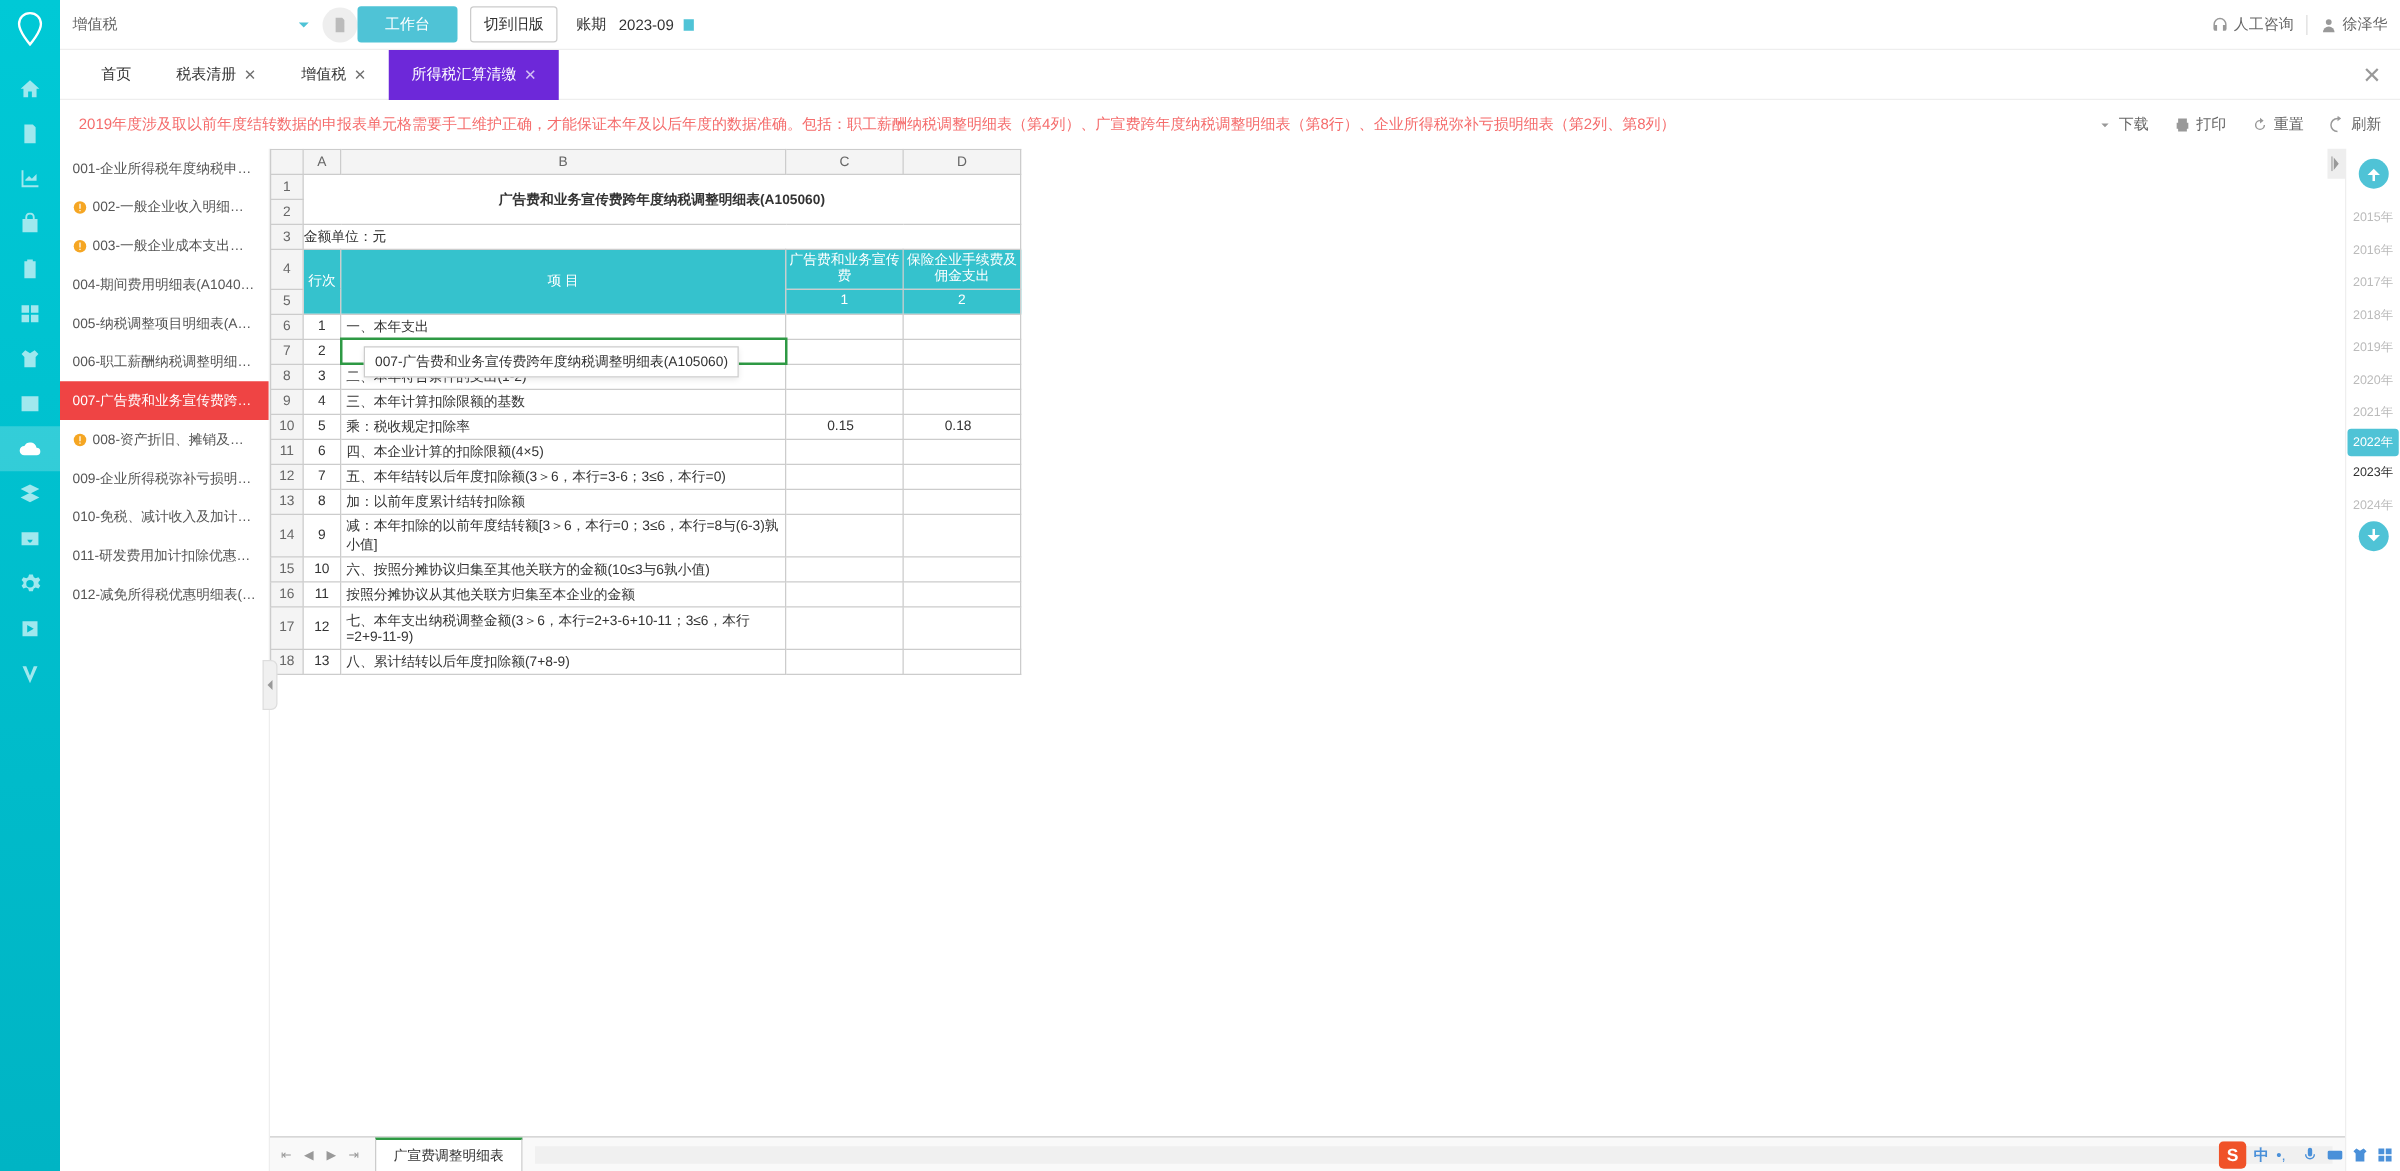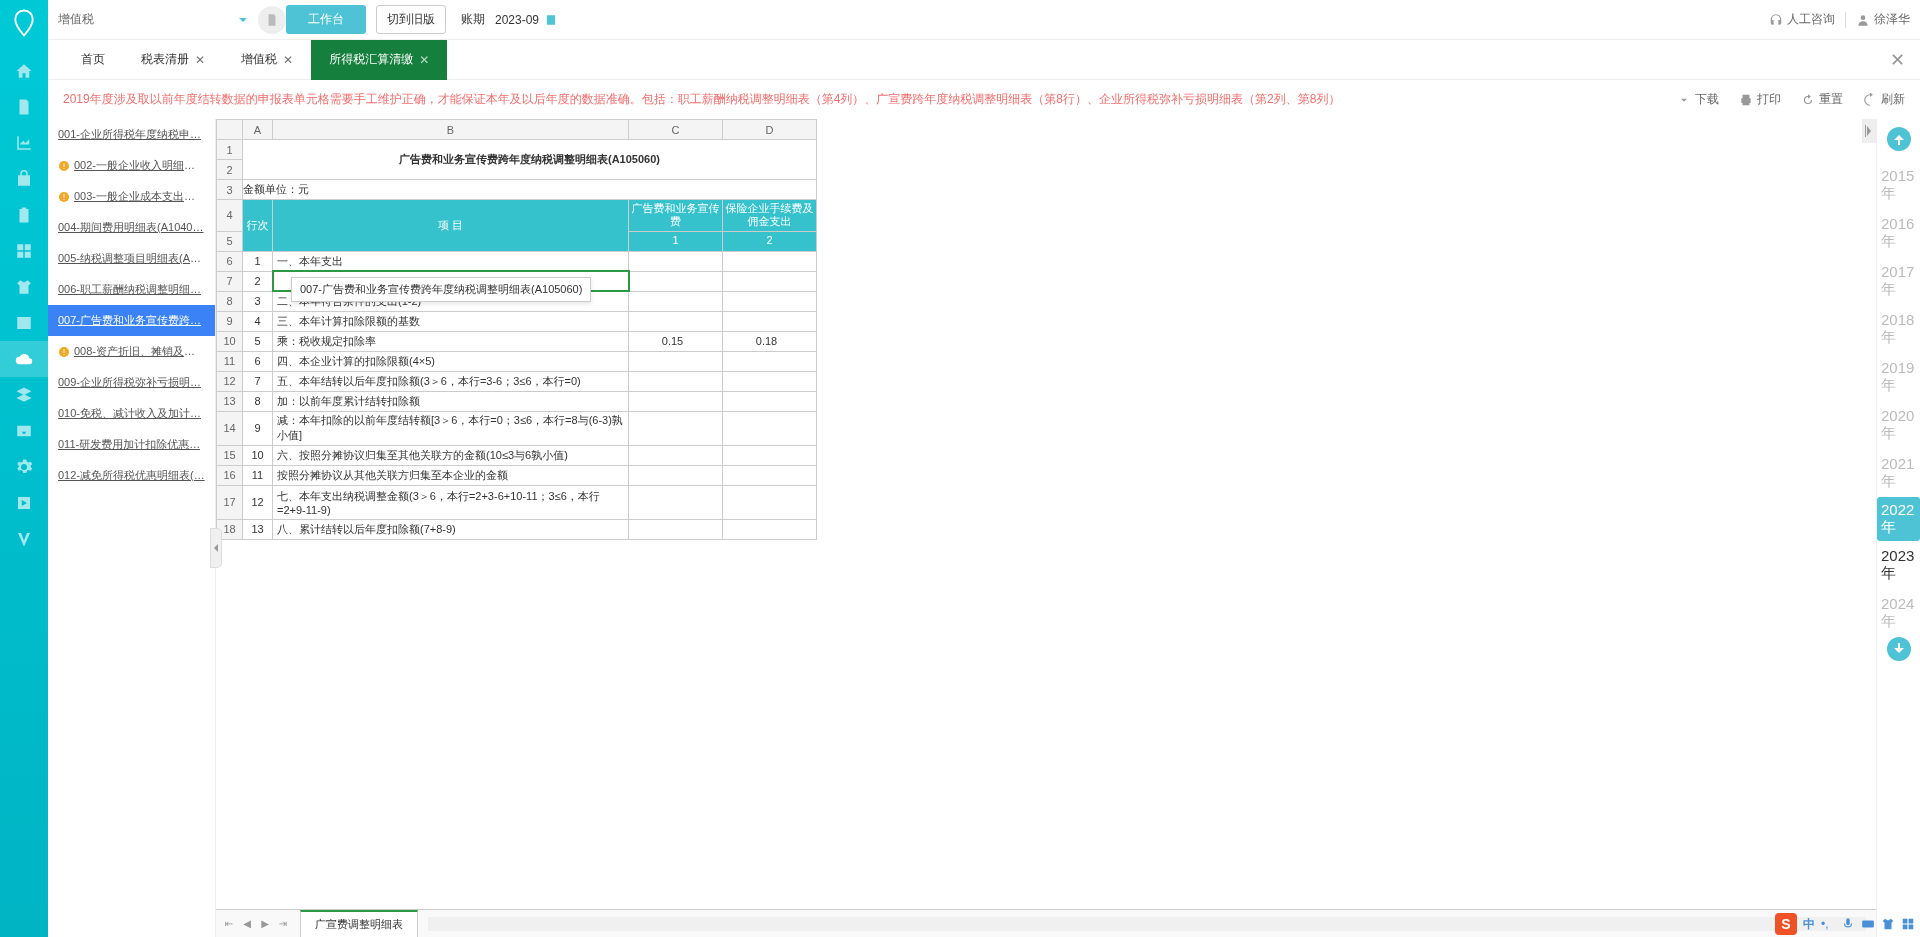--- a/index.html
+++ b/index.html
@@ -29,38 +29,38 @@
 .cal-icon { width: 14px; height: 14px; fill: #4fc3d6; margin-left: 5px; }
 .header-right { margin-left: auto; display: flex; align-items: center; gap: 10px; }
 .hr-link { display: flex; align-items: center; gap: 4px; color: #666; cursor: pointer; }
 .hr-link svg { width: 14px; height: 14px; fill: #999; }
 .divider { width: 1px; height: 16px; background: #ddd; }
 .avatar-icon { width: 18px; height: 18px; fill: #ccc; }
 
 
 .tabs { height: 40px; display: flex; align-items: center; padding: 0 15px; border-bottom: 1px solid #eee; position: relative; }
 .tab { padding: 0 18px; height: 40px; display: flex; align-items: center; gap: 6px; cursor: pointer; color: #333; }
-.tab.active { background: #15803d; color: #fff; }
+.tab.active { background: #6d28d9; color: #fff; }
 .tab-close { font-size: 12px; opacity: 0.7; }
 .tabs-close { position: absolute; right: 15px; font-size: 18px; color: #999; cursor: pointer; }
 
 
 .toolbar { display: flex; align-items: center; padding: 10px 15px; }
 .warning-text { color: #f56c6c; line-height: 1.6; flex: 1; padding-right: 40px; }
 .toolbar-actions { display: flex; align-items: center; gap: 20px; color: #666; }
 .toolbar-action { display: flex; align-items: center; gap: 4px; cursor: pointer; }
 .toolbar-action svg { width: 14px; height: 14px; fill: #999; }
 
 
 .content { flex: 1; display: flex; min-height: 0; position: relative; }
 
 
 .form-list { width: 168px; border-right: 1px solid #eee; overflow-y: auto; }
-.form-item { padding: 8px 10px; cursor: pointer; display: flex; align-items: center; gap: 4px; white-space: nowrap; overflow: hidden; text-overflow: ellipsis; font-size: 11px; color: #555; text-decoration: underline; }
-.form-item.active { background: #3b82f6; color: #fff; }
+.form-item { padding: 8px 10px; cursor: pointer; display: flex; align-items: center; gap: 4px; white-space: nowrap; overflow: hidden; text-overflow: ellipsis; font-size: 11px; color: #555; }
+.form-item.active { background: #ef4444; color: #fff; }
 .form-item-icon { width: 12px; height: 12px; flex-shrink: 0; }
 .form-item-icon.warn { fill: #f5a623; }
 .form-item span { overflow: hidden; text-overflow: ellipsis; }
 
 
 .collapse-handle { position: absolute; left: 162px; top: 50%; width: 12px; height: 40px; background: #f0f0f0; border: 1px solid #ddd; border-radius: 0 5px 5px 0; display: flex; align-items: center; justify-content: center; cursor: pointer; z-index: 5;}
 .collapse-handle svg { width: 6px; height: 10px; fill: #999; }
 
 
 .sheet-area { flex: 1; display: flex; flex-direction: column; min-width: 0; position: relative; }
@@ -93,21 +93,21 @@
 .sheet-tab { padding: 5px 14px; border: 1px solid #ccc; border-bottom: none; background: #fff; cursor: pointer; font-size: 11px; margin-left: 4px; border-top: 2px solid #2e9944; }
 .sheet-hscroll { flex: 1; height: 14px; margin: 0 10px; background: #f0f0f0; position: relative; }
 
 
 .expand-right { position: absolute; right: 0; top: 0; width: 14px; height: 24px; background: #eee; display: flex; align-items: center; justify-content: center; cursor: pointer; }
 
 
 .year-bar { width: 44px; border-left: 1px solid #eee; display: flex; flex-direction: column; align-items: center; padding-top: 8px; background: #fff; }
 .year-btn { width: 24px; height: 24px; border-radius: 50%; background: #4fc3d6; display: flex; align-items: center; justify-content: center; margin-bottom: 10px; cursor: pointer; }
 .year-btn svg { width: 12px; height: 12px; fill: #fff; }
-.year-item { padding: 6px 4px; font-size: 15px; color: #bbb; cursor: pointer; }
+.year-item { padding: 6px 4px; font-size: 10px; color: #bbb; cursor: pointer; }
 .year-item.enabled { color: #333; }
 .year-item.active { background: #4fc3d6; color: #fff; border-radius: 3px; padding: 4px 4px; }
 
 
 .ime-bar { position: fixed; bottom: 2px; right: 5px; display: flex; align-items: center; gap: 6px; z-index: 100; }
 .ime-logo { width: 22px; height: 22px; background: #f05228; border-radius: 4px; color: #fff; font-weight: bold; display: flex; align-items: center; justify-content: center; font-size: 14px; }
 .ime-icon { width: 14px; height: 14px; color: #4a90d9; }
 </style>
 </head>
 <body>

